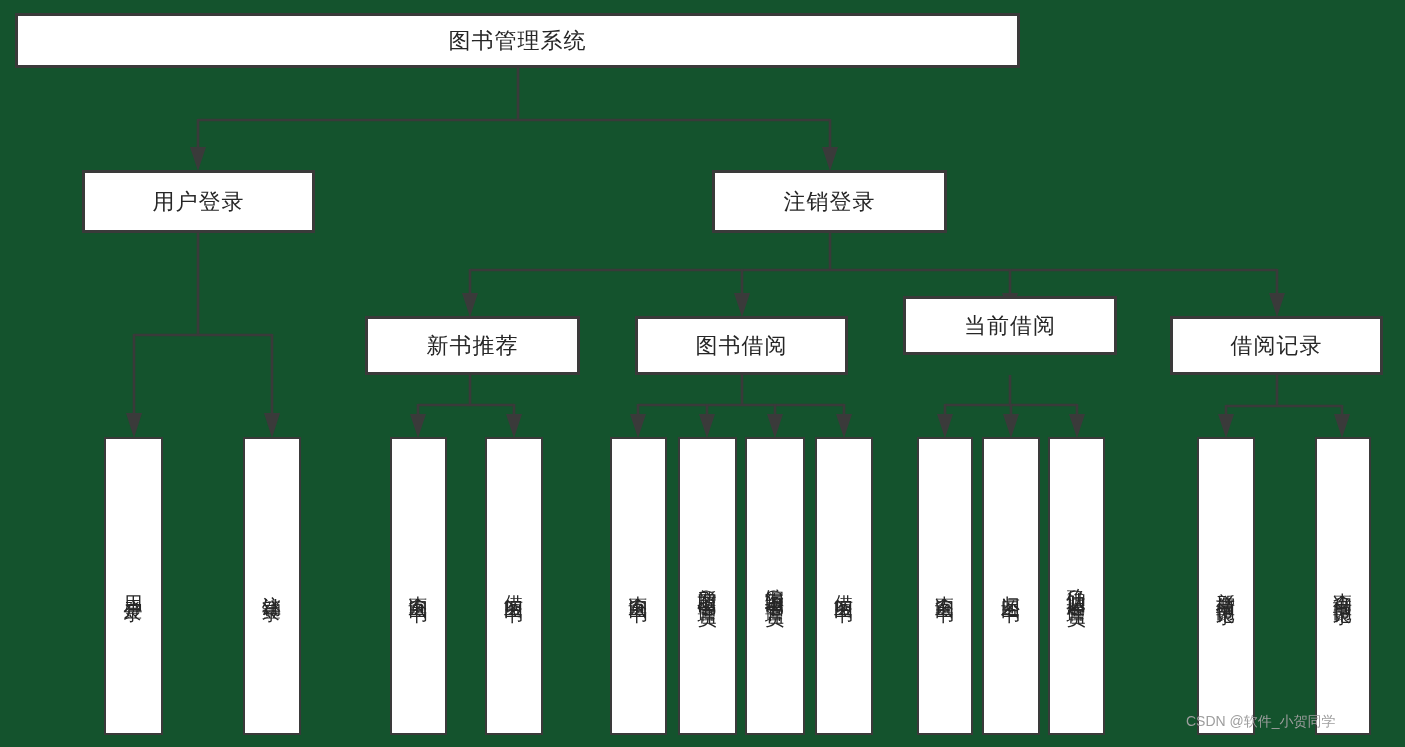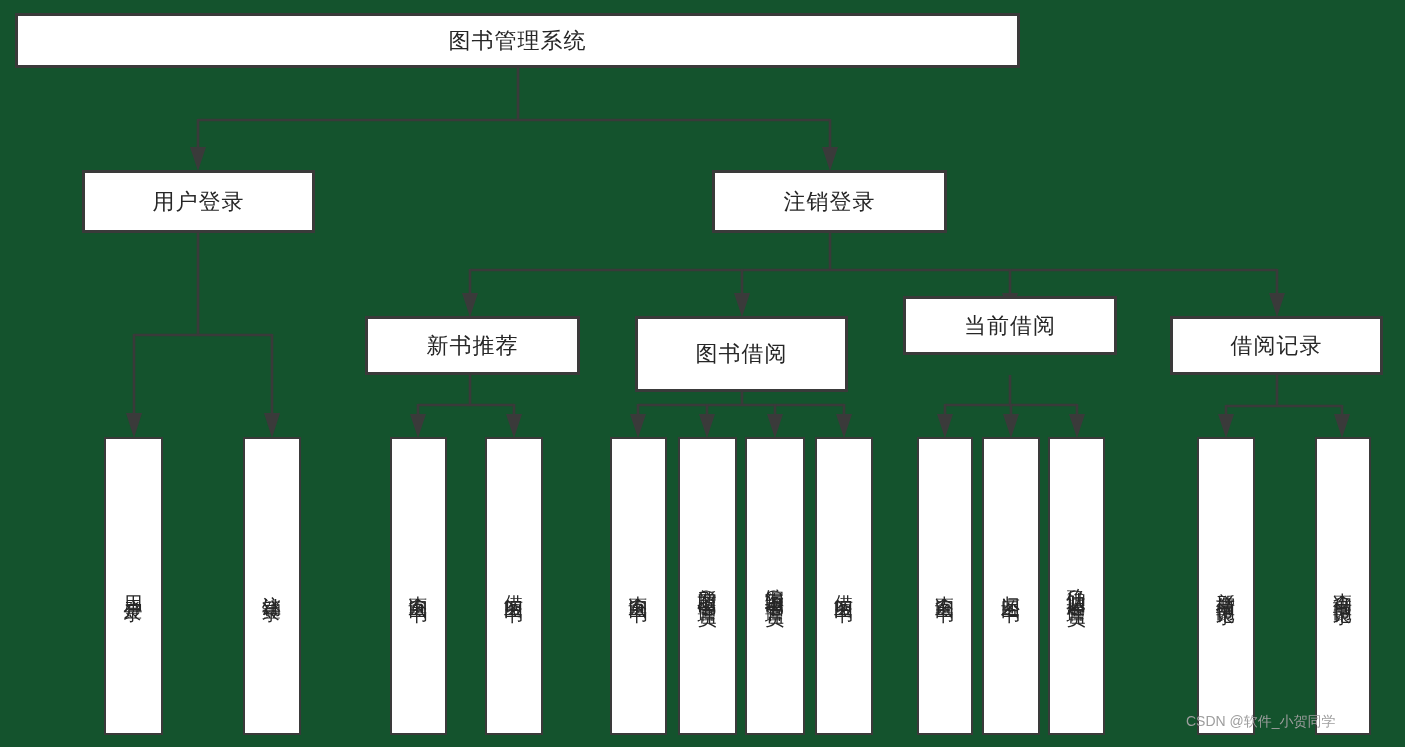--- a/index.html
+++ b/index.html
@@ -143,21 +143,21 @@
   <div class="box vbox" style="left:104px; top:437px; width:59px; height:298px;">
     <span>用户登录</span>
   </div>
   <div class="box vbox" style="left:243px; top:437px; width:58px; height:298px;">
     <span>注销登录</span>
   </div>
 
   <div class="box hbox" style="left:365px; top:316px; width:215px; height:59px;">
     <span>新书推荐</span>
   </div>
-  <div class="box hbox" style="left:635px; top:316px; width:213px; height:76px;font-family:Liberation Mono, monospace;">
+  <div class="box hbox" style="left:635px; top:316px; width:213px; height:59px;font-family:Liberation Mono, monospace;">
     <span>图书借阅</span>
   </div>
   <div class="box hbox" style="left:903px; top:296px; width:214px; height:59px;">
     <span>当前借阅</span>
   </div>
   <div class="box hbox" style="left:1170px; top:316px; width:213px; height:59px;">
     <span>借阅记录</span>
   </div>
 
   <div class="box vbox" style="left:390px; top:437px; width:57px; height:298px;">

